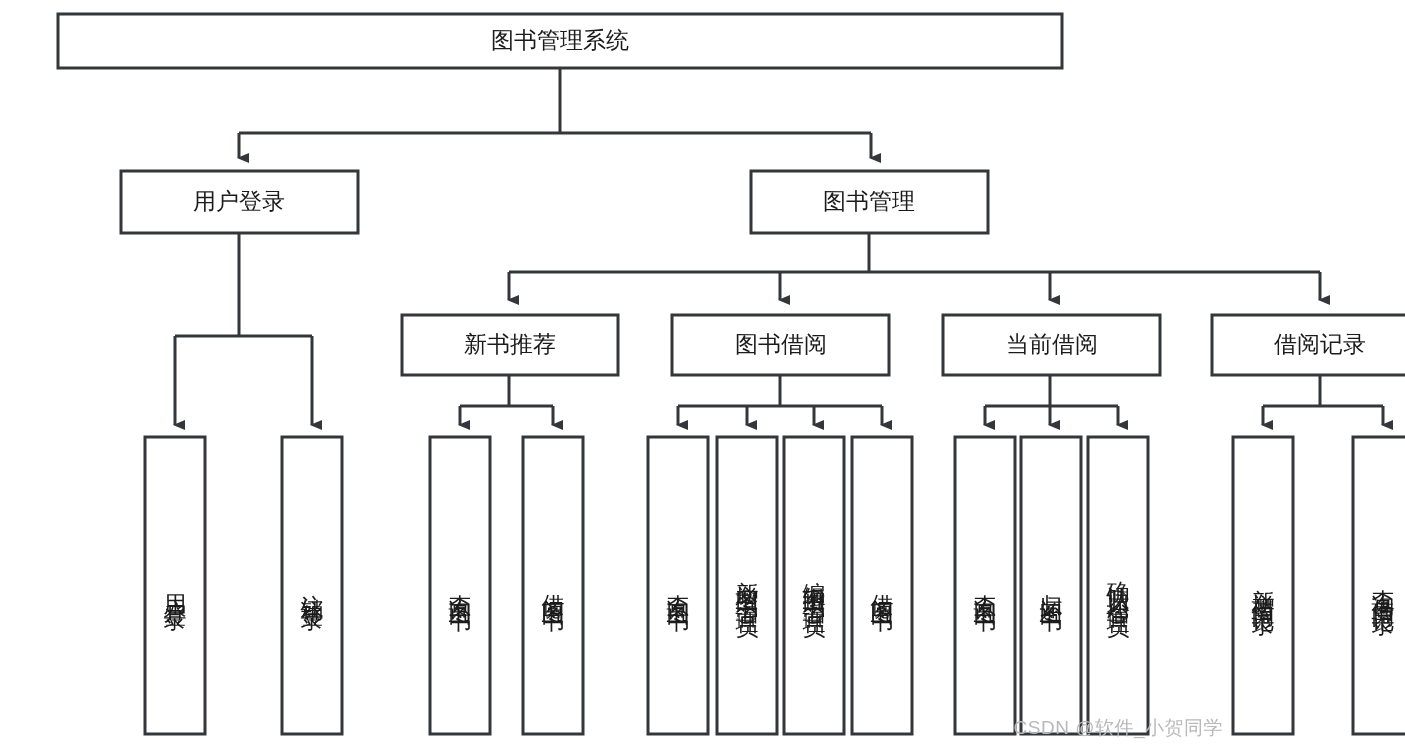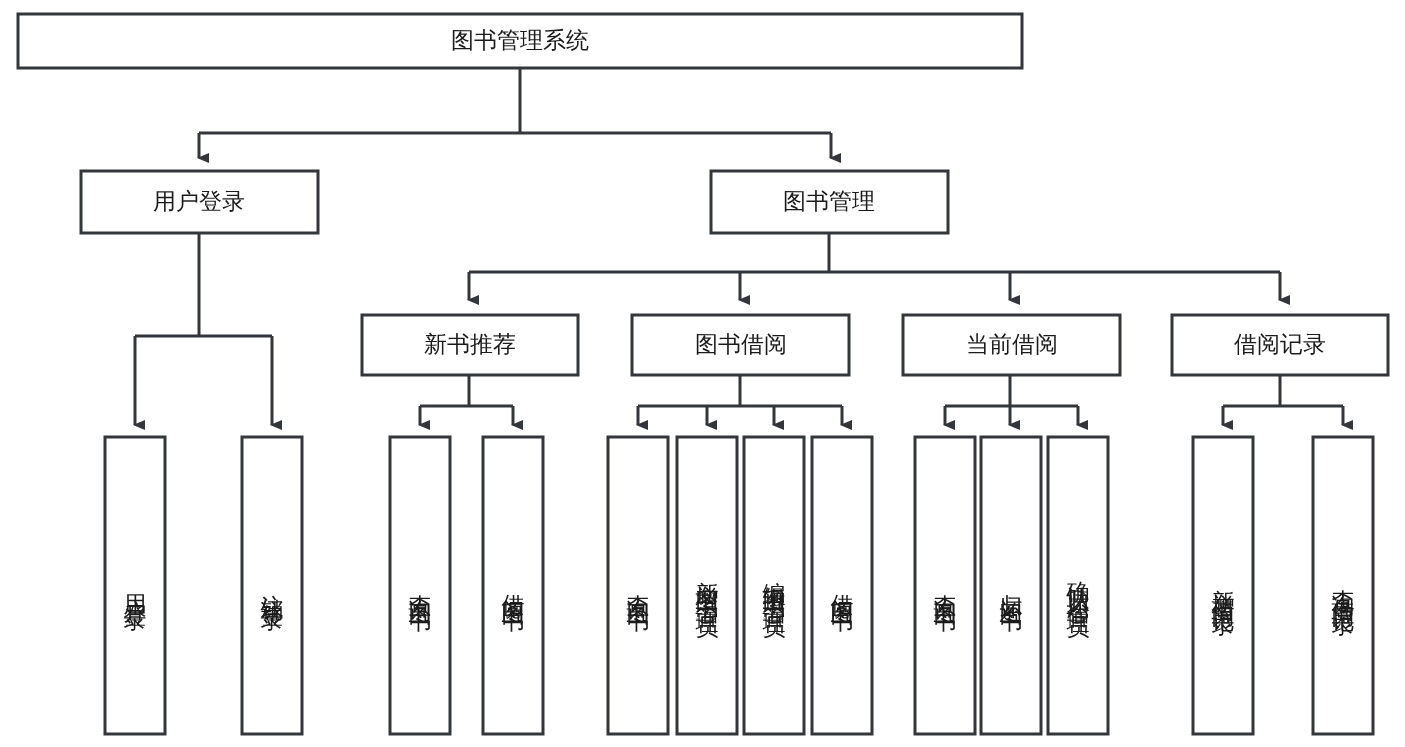--- a/index.html
+++ b/index.html
@@ -11,20 +11,21 @@
     width: 1405px;
     height: 747px;
     font-family: "Liberation Sans", "DejaVu Sans", sans-serif;
     overflow: hidden;
     position: relative;
   }
   #diagram-root {
     position: relative;
     width: 1191px;
     height: 747px;
+    margin-left: 40px;
   }
   svg.diagram {
     position: absolute;
     top: 0;
     left: 0;
     width: 1405px;
     height: 747px;
   }
   .node-box {
     fill: #ffffff;
@@ -208,14 +209,15 @@
   <div class="leaf-label-wrap" style="left:744px;  top:437px; width:60px; height:297px;">编辑图书（管理员）</div>
   <div class="leaf-label-wrap" style="left:812px;  top:437px; width:60px; height:297px;">借阅图书</div>
 
   <div class="leaf-label-wrap" style="left:915px;  top:437px; width:60px; height:297px;">查询图书</div>
   <div class="leaf-label-wrap" style="left:981px;  top:437px; width:60px; height:297px;">归还图书</div>
   <div class="leaf-label-wrap" style="left:1048px; top:437px; width:60px; height:297px;">确认归还（管理员）</div>
 
   <div class="leaf-label-wrap" style="left:1193px; top:437px; width:60px; height:297px;">新增借阅记录</div>
   <div class="leaf-label-wrap" style="left:1313px; top:437px; width:60px; height:297px;">查询借阅记录</div>
 
+  <div class="watermark">CSDN @软件_小贺同学</div>
 
 </div>
 
 </body></html>

